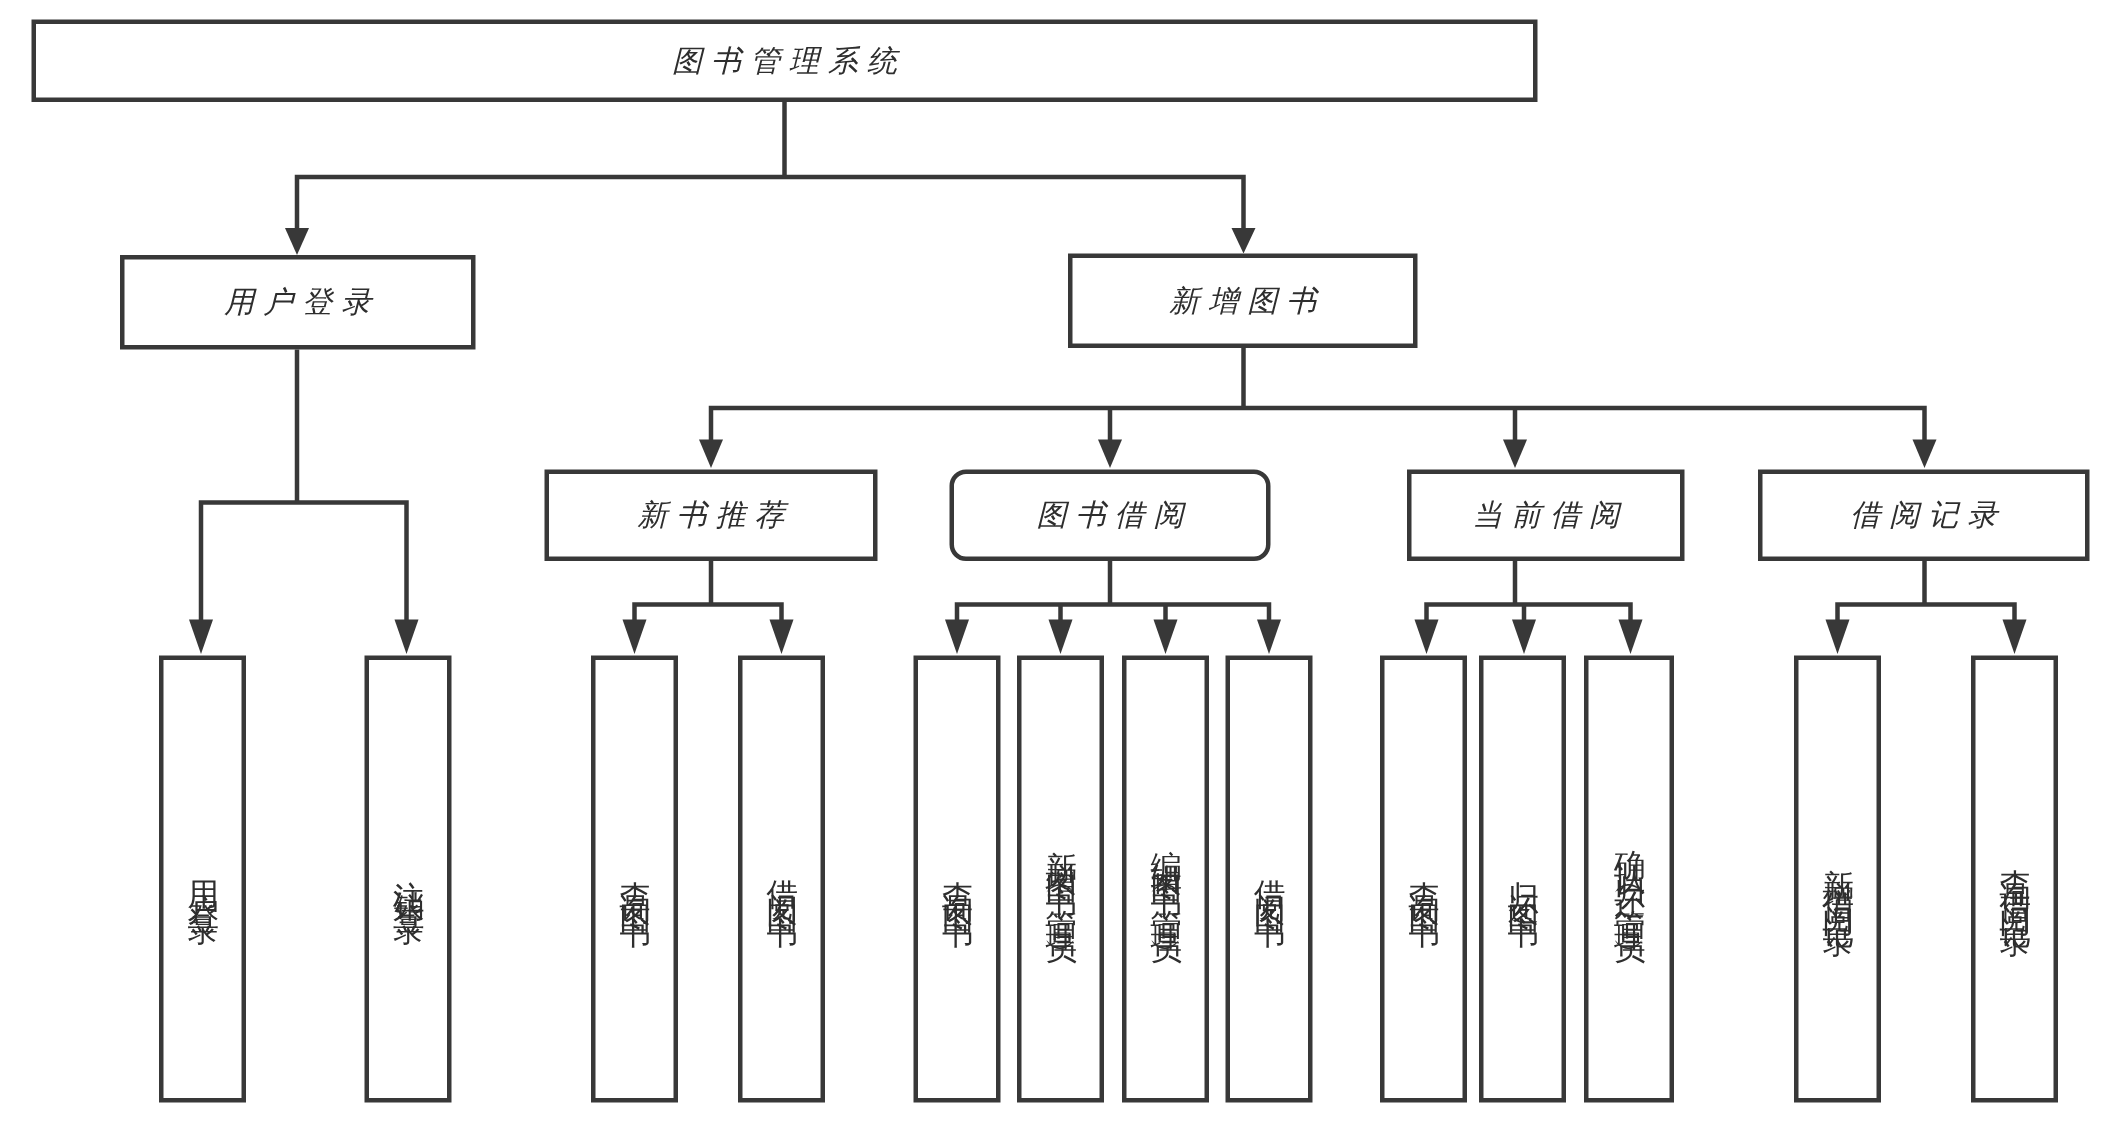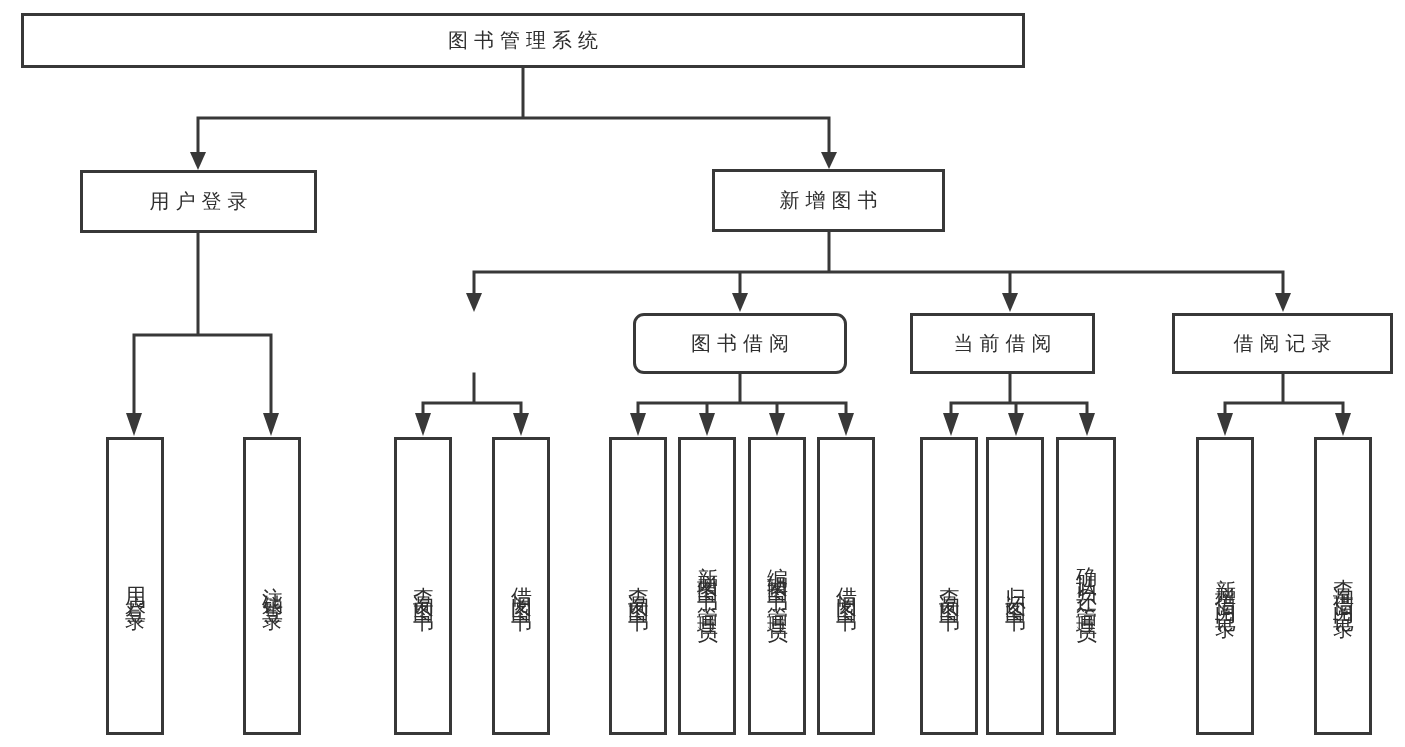--- a/index.html
+++ b/index.html
@@ -21,28 +21,29 @@
     border: 3px solid #383838;
     background: #ffffff;
     display: flex;
     align-items: center;
     justify-content: center;
     font-size: 20px;
     letter-spacing: 6px;
     text-indent: 6px;
     color: #2e2e2e;
     white-space: nowrap;
+    font-style: italic;
   }
   .root  { left: 21px;  top: 13px;  width: 1004px; height: 55px; }
   .l2a   { left: 80px;  top: 170px; width: 237px;  height: 63px; }
   .l2b   { left: 712px; top: 169px; width: 233px;  height: 63px; }
   .l3    { top: 313px; height: 61px; }
   .l3a   { left: 363px;  width: 222px; }
   .l3b   { left: 633px;  width: 214px; border-radius: 11px; }
-  .l3c   { left: 910px;  width: 185px; text-align: right; }
+  .l3c   { left: 938px;  width: 185px; text-align: right; }
   .l3d   { left: 1172px; width: 221px; }
   .leaf {
     position: absolute;
     top: 437px;
     height: 298px;
     width: 58px;
     box-sizing: border-box;
     border: 3px solid #383838;
     background: #ffffff;
     display: flex;
@@ -117,20 +118,21 @@
       <polygon points="1217,413 1233,413 1225,436"></polygon>
       <polygon points="1335,413 1351,413 1343,436"></polygon>
     </g>
   </svg>
 
   <div class="hbox root">图书管理系统</div>
 
   <div class="hbox l2a">用户登录</div>
   <div class="hbox l2b">新增图书</div>
 
+  <div class="hbox l3 l3a">新书推荐</div>
   <div class="hbox l3 l3b">图书借阅</div>
   <div class="hbox l3 l3c">当前借阅</div>
   <div class="hbox l3 l3d">借阅记录</div>
 
   <div class="leaf A1">用户登录</div>
   <div class="leaf A2">注销登录</div>
 
   <div class="leaf B1">查询图书</div>
   <div class="leaf B2">借阅图书</div>
 

